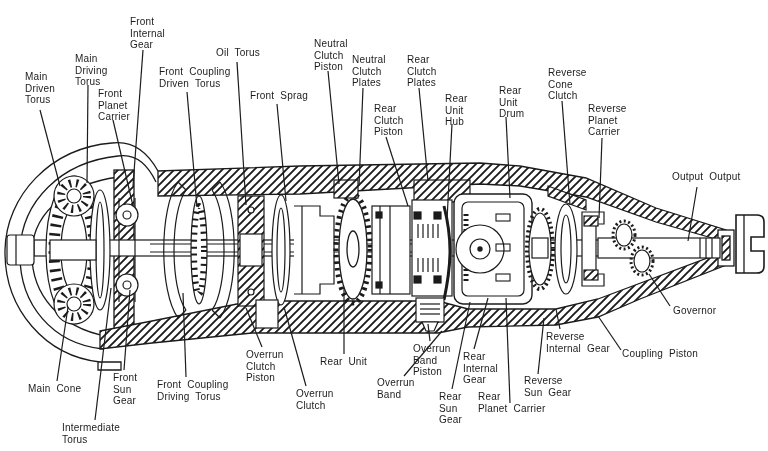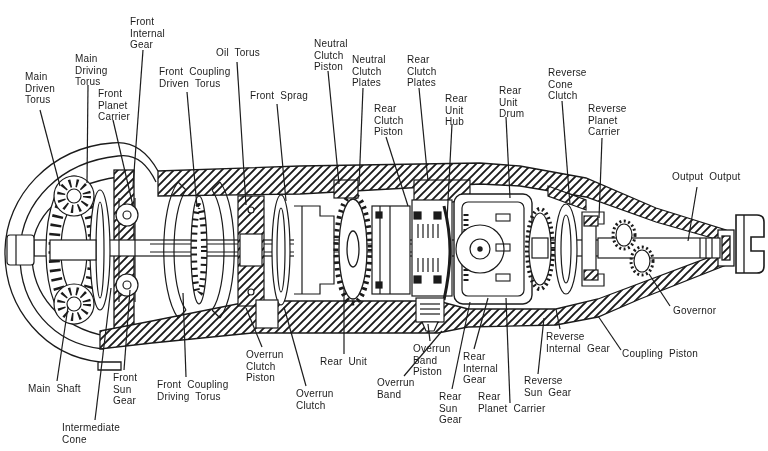--- a/index.html
+++ b/index.html
@@ -297,17 +297,17 @@
 <div class="lbl" style="left:296px;top:388px">Overrun
 Clutch</div>
 <div class="lbl" style="left:246px;top:349px">Overrun
 Clutch
 Piston</div>
 <div class="lbl" style="left:157px;top:379px">Front Coupling
 Driving Torus</div>
 <div class="lbl" style="left:113px;top:372px">Front
 Sun
 Gear</div>
-<div class="lbl" style="left:28px;top:383px">Main Shaft</div>
+<div class="lbl" style="left:28px;top:383px">Main Cone</div>
 <div class="lbl" style="left:62px;top:422px">Intermediate
-Cone</div>
+Torus</div>
 
 </div>
 
 </body></html>

